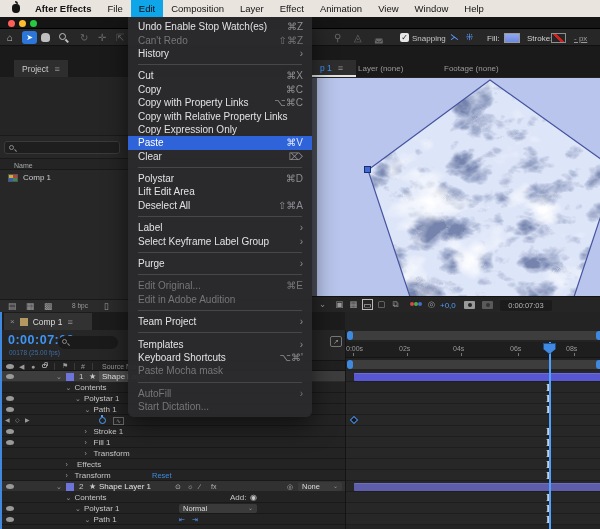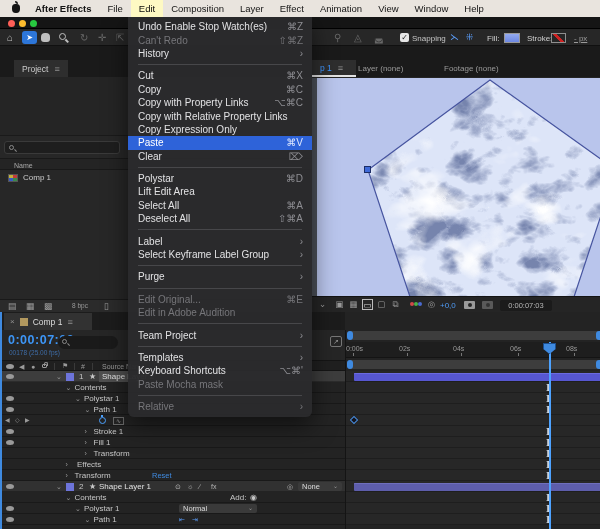--- a/index.html
+++ b/index.html
@@ -8,21 +8,21 @@
          background:#1e1e1e; font-family:"Liberation Sans",sans-serif;
          -webkit-font-smoothing:antialiased; cursor:default; }
   .abs { position:absolute; }
 
   
   #menubar { left:0; top:0; width:600px; height:17px; background:#e9e4de;
              display:flex; align-items:center; padding-left:8px; z-index:70;
              font-size:9.5px; color:#141414; }
   .mb-item { padding:0 8px; height:17px; line-height:17px; white-space:nowrap; }
   .mb-item.bold { font-weight:bold; }
-  .mb-item.active { background:#fef9c3; color:#0a0a0a; }
+  .mb-item.active { background:#0ea5e9; color:#0a0a0a; }
   #apple-logo { width:8px; height:9px; background:#141414; border-radius:40% 40% 45% 45%; margin:0 7px 0 4px; position:relative; }
   #apple-logo::before { content:""; position:absolute; left:3px; top:-3px; width:3px; height:3px; background:#141414; border-radius:0 100% 0 100%; }
 
   
   #titlebar { left:0; top:17px; width:600px; height:12px; background:#151515; border-bottom:1px solid #000; z-index:5; }
   .light { width:7px; height:7px; border-radius:50%; top:2.5px; }
 
   
   #toolbar { left:0; top:29px; width:600px; height:17px; background:#272727; border-bottom:1px solid #101010; z-index:5; font-size:8px; color:#c5c5c5; }
   .ticon { position:absolute; top:2px; font-size:10px; color:#c0c0c0; line-height:13px; }
@@ -487,24 +487,20 @@
     <div class="msep"></div>
     <div class="mi">
       <span class="lbl">Polystar</span>
       <span class="sc">⌘D</span>
     </div>
     <div class="mi">
       <span class="lbl">Lift Edit Area</span>
       <span class="sc"></span>
     </div>
     <div class="mi">
-      <span class="lbl">Select All</span>
-      <span class="sc">⌘A</span>
-    </div>
-    <div class="mi">
       <span class="lbl">Deselect All</span>
       <span class="sc">⇧⌘A</span>
     </div>
     <div class="msep"></div>
     <div class="mi">
       <span class="lbl">Label</span>
       <span class="sc">›</span>
     </div>
     <div class="mi">
       <span class="lbl">Select Keyframe Label Group</span>
@@ -537,22 +533,26 @@
     <div class="mi">
       <span class="lbl">Keyboard Shortcuts</span>
       <span class="sc">⌥⌘'</span>
     </div>
     <div class="mi disabled">
       <span class="lbl">Paste Mocha mask</span>
       <span class="sc"></span>
     </div>
     <div class="msep"></div>
     <div class="mi disabled">
-      <span class="lbl">Relative</span>
-      <span class="sc">›</span>
+      <span class="lbl">AutoFill</span>
+      <span class="sc">›</span>
+    </div>
+    <div class="mi disabled">
+      <span class="lbl">Start Dictation...</span>
+      <span class="sc"></span>
     </div>
   </div>
 
 <div id="anno">
   <div id="anno-rect"></div>
   <div id="anno-line"></div>
   <div id="anno-arrow-shaft"></div>
   <div id="anno-arrow-head"></div>
 </div>
 

